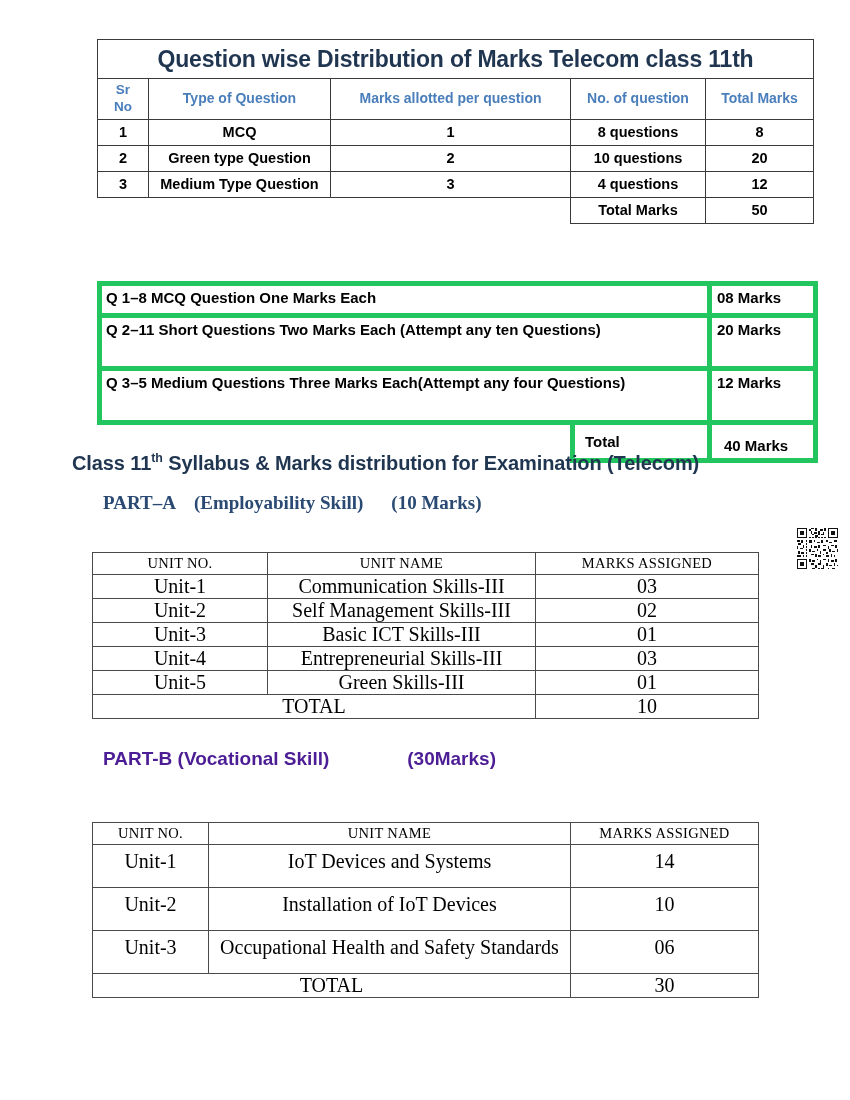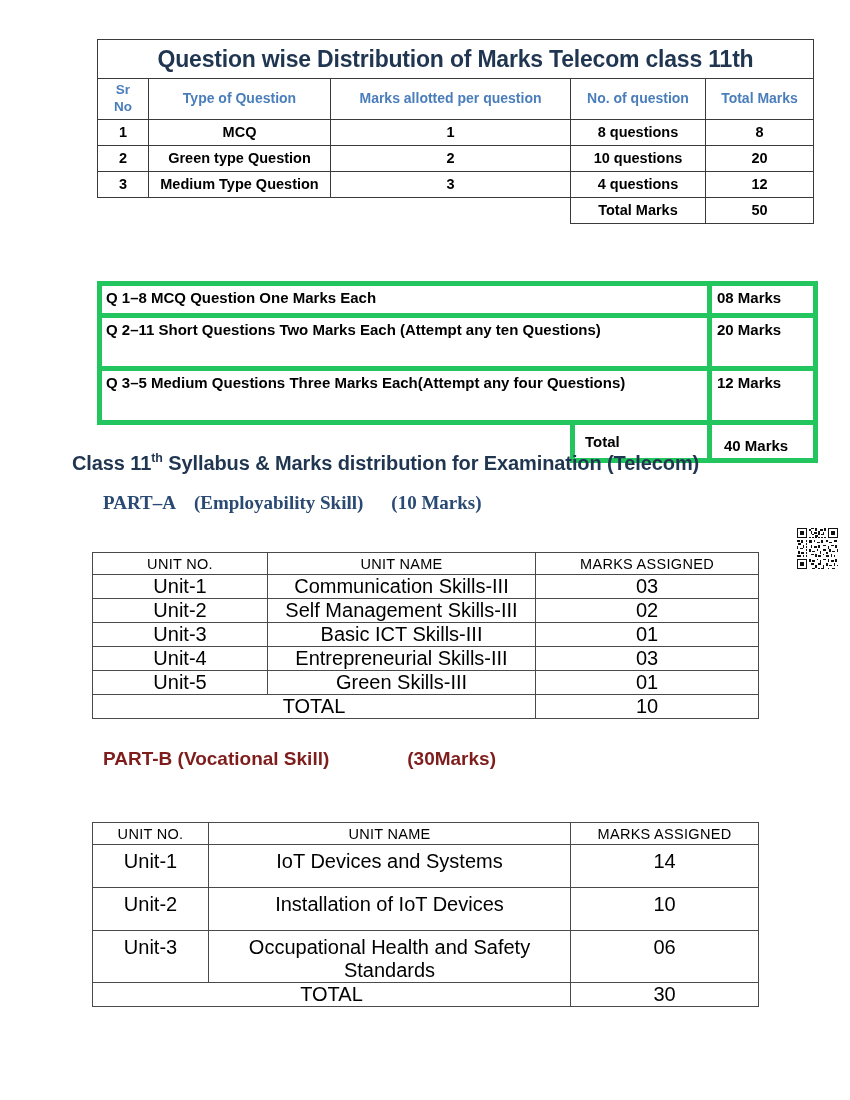--- a/index.html
+++ b/index.html
@@ -111,21 +111,21 @@
   }
   .h-parta .gap1 { display: inline-block; width: 18px; }
   .h-parta .gap2 { display: inline-block; width: 28px; }
 
   .h-partb {
     position: absolute;
     left: 103px;
     top: 748px;
     font-size: 19px;
     font-weight: bold;
-    color: #7f1d1d;
+    color: #4c1d95;
   }
   .h-partb .gap { display: inline-block; width: 78px; }
 
   .h-grand {
     position: absolute;
     left: 118px;
     top: 981px;
     font-size: 15.5px;
     font-weight: bold;
     color: #3a6fb5;
@@ -140,21 +140,21 @@
     width: 666px;
   }
   .tb-wrap {
     position: absolute;
     left: 92px;
     top: 822px;
     width: 666px;
   }
   table.tp {
     width: 666px;
-    font-family: Liberation Sans, sans-serif;
+    font-family: Liberation Serif, serif;
   }
   table.tp td {
     border: 1px solid #4a4a4a;
     text-align: center;
     font-size: 20px;
     height: 20px;
   }
   table.tp td.hdr {
     font-size: 14.5px;
     letter-spacing: 0.3px;

